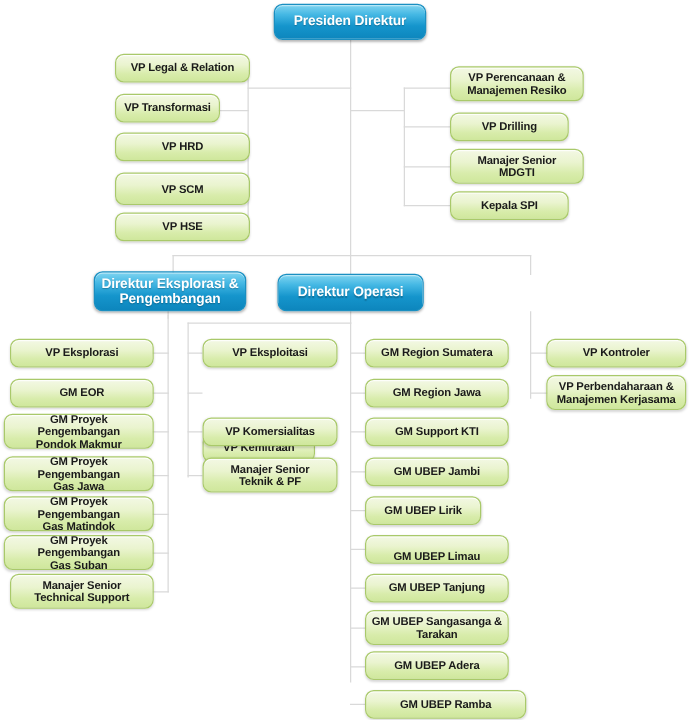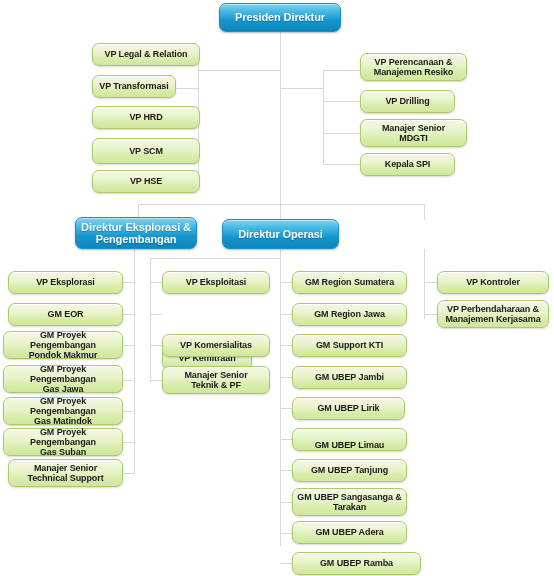--- a/index.html
+++ b/index.html
@@ -189,21 +189,21 @@
   </div>
   <div class="node green" style="left:292px;top:271px;width:115px;height:23px;">
     <span>GM Region Sumatera</span>
   </div>
   <div class="node green" style="left:292px;top:334px;width:115px;height:23px;">
     <span>GM Support KTI</span>
   </div>
   <div class="node green" style="left:292px;top:366px;width:115px;height:23px;">
     <span>GM UBEP Jambi</span>
   </div>
-  <div class="node green" style="left:292px;top:397px;width:113px;height:23px;">
+  <div class="node green" style="left:292px;top:397px;width:93px;height:23px;">
     <span>GM UBEP Lirik</span>
   </div>
   <div class="node green" style="left:292px;top:428px;width:115px;height:23px;align-items:flex-end;">
     <span>GM UBEP Limau</span>
   </div>
   <div class="node green" style="left:292px;top:459px;width:115px;height:23px;">
     <span>GM UBEP Tanjung</span>
   </div>
   <div class="node green" style="left:292px;top:488px;width:115px;height:28px;">
     <span>GM UBEP Sangasanga &amp;<br>Tarakan</span>

